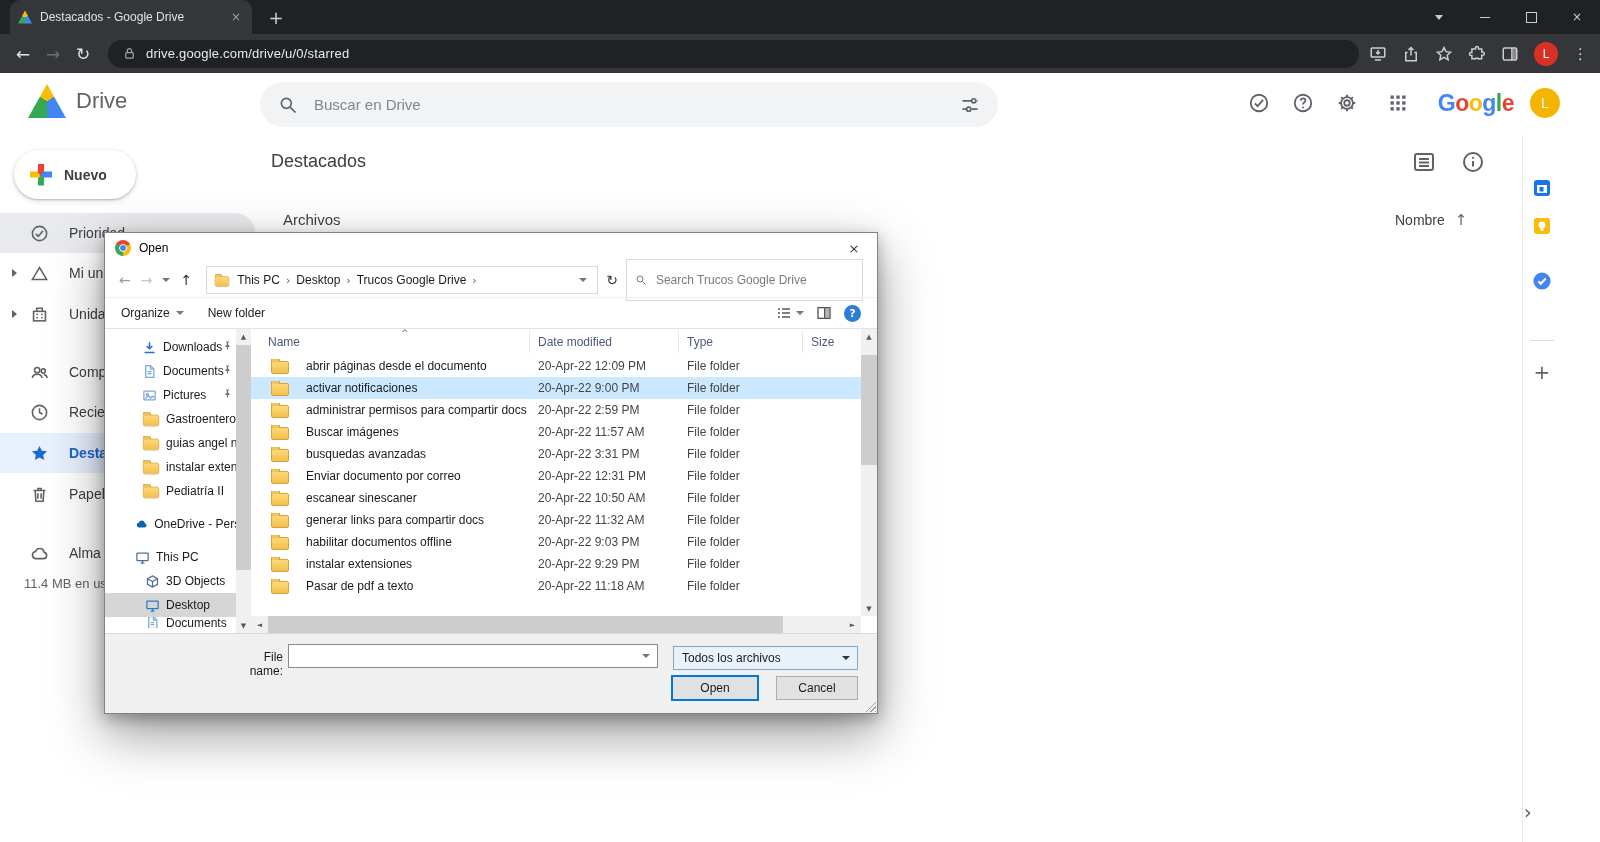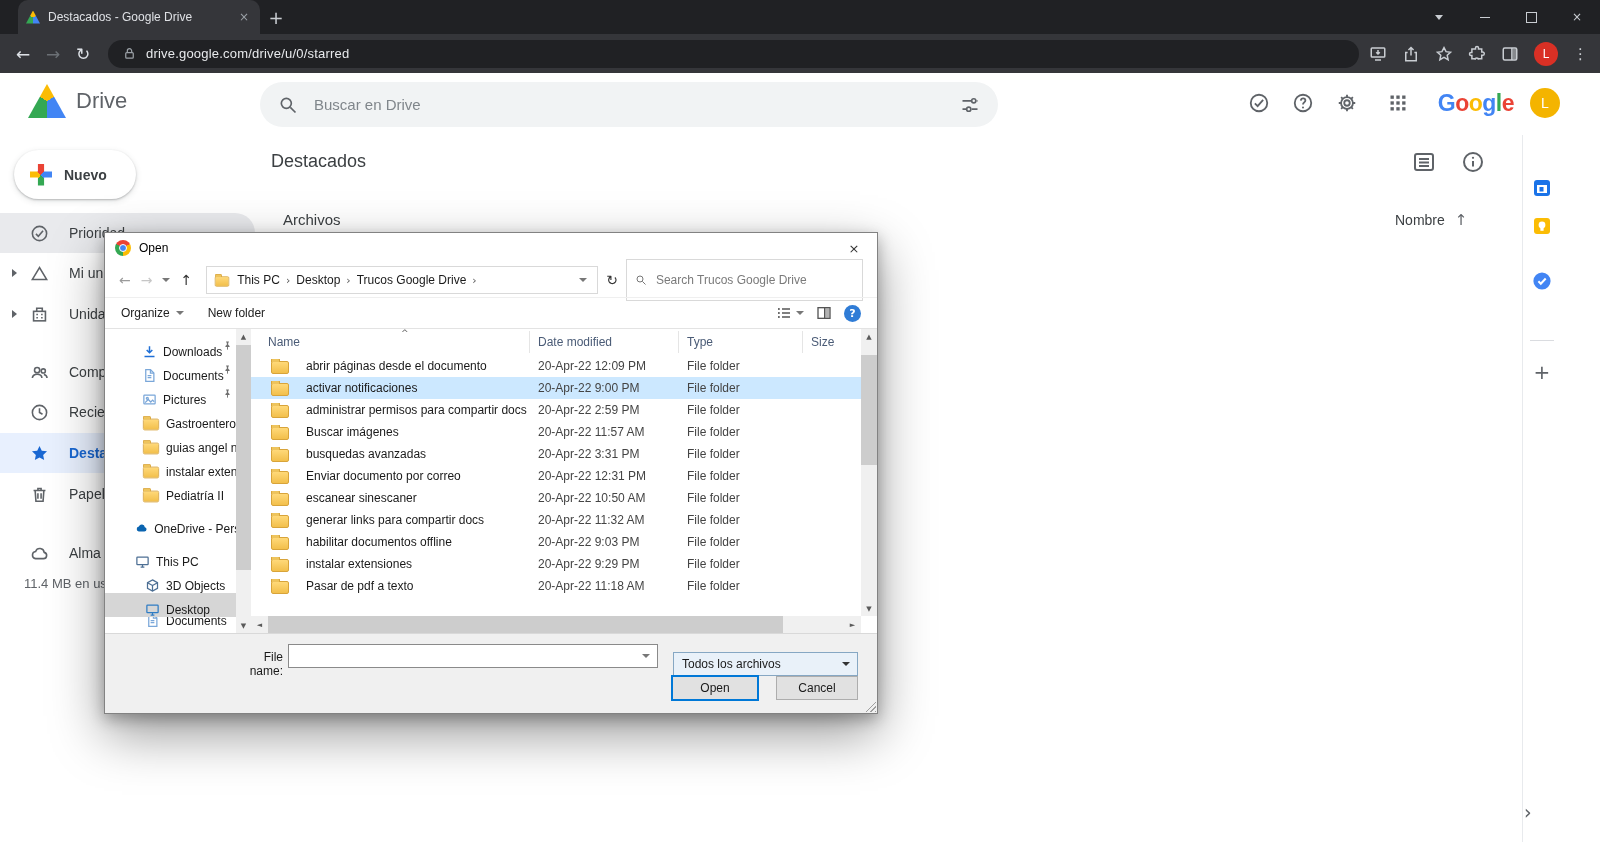--- a/index.html
+++ b/index.html
@@ -3,21 +3,21 @@
 <meta charset="utf-8">
 <style>
   html,body{margin:0;padding:0}
   body{width:1600px;height:842px;position:relative;overflow:hidden;background:#fff;
        font-family:"Liberation Sans",sans-serif;-webkit-font-smoothing:antialiased}
   .glyph{font-family:"DejaVu Sans",sans-serif}
   svg.ic{display:block}
 
   
   .tabbar{position:absolute;left:0;top:0;width:1600px;height:34px;background:#202124}
-  .tab{position:absolute;left:18px;top:0;width:242px;height:34px;background:#35363a;
+  .tab{position:absolute;left:10px;top:0;width:242px;height:34px;background:#35363a;
        border-radius:10px 10px 0 0;display:flex;align-items:center;padding:0 8px;box-sizing:border-box}
   .tab-title{flex:1;margin-left:8px;font-size:12px;color:#dfe1e5;white-space:nowrap;overflow:hidden}
   .tab-close{width:16px;color:#9aa0a6;font-size:12px;text-align:center;cursor:default}
   .newtab{position:absolute;left:264px;top:6px;width:24px;height:24px;color:#c9cdd2;
           font-size:18px;line-height:24px;text-align:center}
   .winctrl{position:absolute;right:0;top:0;height:34px;display:flex;align-items:center}
   .wc{width:46px;height:34px;display:flex;align-items:center;justify-content:center;color:#c9cdd2;font-size:12px}
   .wc .mini{width:10px;height:1px;background:#c9cdd2;display:block}
   .wc .maxi{width:9px;height:9px;border:1px solid #c9cdd2;display:block}
   .tri-down{width:0;height:0;border-left:4px solid transparent;border-right:4px solid transparent;border-top:5px solid #c9cdd2}
@@ -118,21 +118,21 @@
   .dlg-toolbar{height:30px;border-top:1px solid #efefef;border-bottom:1px solid #e3e3e3;
                display:flex;align-items:center;padding:0 16px;flex:0 0 auto;color:#222}
   .tb-btn{display:flex;align-items:center;gap:6px;margin-right:24px}
   .tb-right{margin-left:auto;display:flex;align-items:center;gap:12px;color:#555}
   .help-btn{width:17px;height:17px;border-radius:50%;background:#2f7cd6;color:#fff;font-size:11px;
             display:flex;align-items:center;justify-content:center;font-weight:bold}
   .dlg-body{flex:1;display:flex;overflow:hidden;position:relative}
 
   
   .tree{width:131px;padding-top:6px;box-sizing:border-box;overflow:hidden}
-  .trow{height:24px;display:flex;align-items:flex-end;padding-left:37px;position:relative;white-space:nowrap}
+  .trow{height:24px;display:flex;align-items:center;padding-left:37px;position:relative;white-space:nowrap}
   .trow.lvl-g{padding-left:30px}
   .trow.lvl-c{padding-left:40px}
   .trow .tlbl{margin-left:6px;overflow:hidden;color:#1a1a1a}
   .trow.selected{background:#d6d6d6}
   .trow.clipped{height:11px;overflow:hidden}
   .tree-gap{height:9px}
   .pin{position:absolute;right:3px;top:5px;color:#6e6e6e}
   .tree-sb{width:15px;background:#f0f0f0;position:relative;flex:0 0 auto}
   .sb-arrow{position:absolute;left:0;width:15px;height:15px;display:flex;align-items:center;
             justify-content:center;font-size:7px;color:#5a5a5a}
@@ -167,21 +167,21 @@
             justify-content:center;font-size:7px;color:#5a5a5a}
 
   
   .dlg-footer{height:79px;background:#f0f0f0;border-top:1px solid #d9d9d9;position:relative;flex:0 0 auto}
   .fname-label{position:absolute;left:124px;top:16px;width:54px;text-align:right;color:#1a1a1a}
   .fname-box{position:absolute;left:183px;top:10px;width:370px;height:24px;border:1px solid #8a8a8a;
              background:#fff;box-sizing:border-box;display:flex;align-items:center}
   .fname-box input{flex:1;border:none;outline:none;height:100%;padding:0 6px;font-size:12px;
                    font-family:"Liberation Sans",sans-serif;background:transparent}
   .fname-box .caret{margin-right:7px}
-  .ftype-box{position:absolute;left:568px;top:18px;width:185px;height:24px;border:1px solid #86a7c3;
+  .ftype-box{position:absolute;left:568px;top:12px;width:185px;height:24px;border:1px solid #86a7c3;
              background:#e9f1f9;box-sizing:border-box;display:flex;align-items:center;padding-left:8px}
   .ftype-box .caret{margin-left:auto;margin-right:7px;border-top-color:#333}
   .btn{position:absolute;text-align:center;font-size:12px;color:#1a1a1a;box-sizing:border-box}
   .btn-open{left:566px;top:41px;width:88px;height:26px;background:#e1e1e1;border:2px solid #0078d7;line-height:22px}
   .btn-cancel{left:671px;top:42px;width:82px;height:24px;background:#e1e1e1;border:1px solid #adadad;line-height:22px}
   .grip{position:absolute;right:1px;bottom:1px;width:13px;height:13px;
         clip-path:polygon(100% 0,100% 100%,0 100%);
         background:repeating-linear-gradient(135deg,#f0f0f0 0 2px,#9f9f9f 2px 3px)}
 </style>
 </head>

